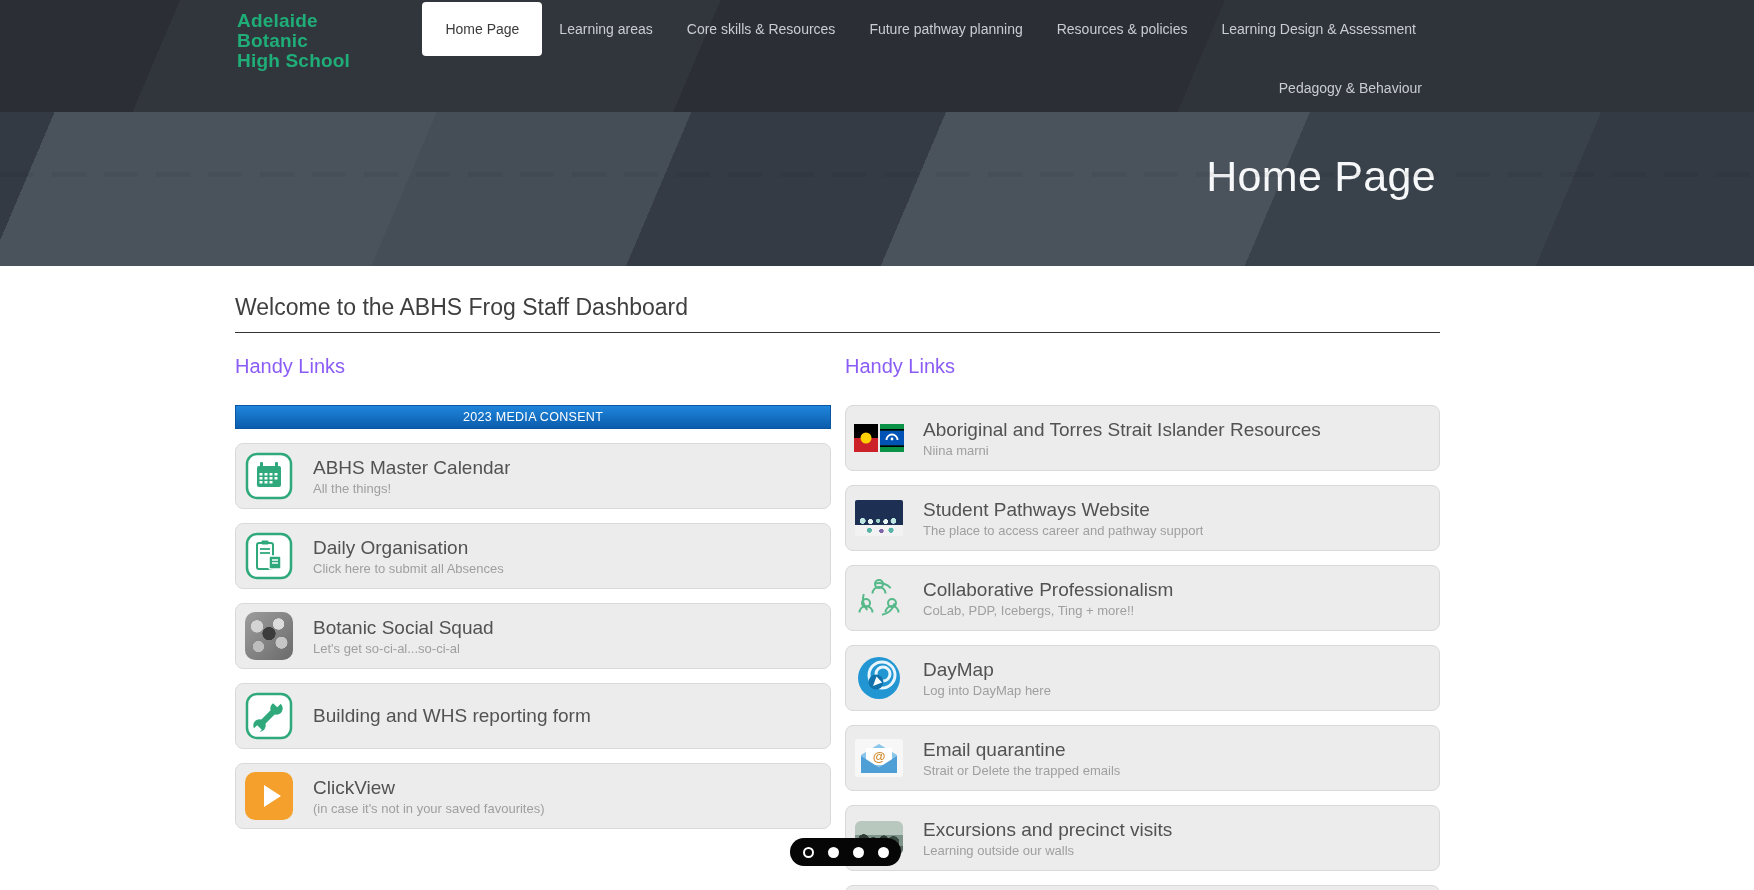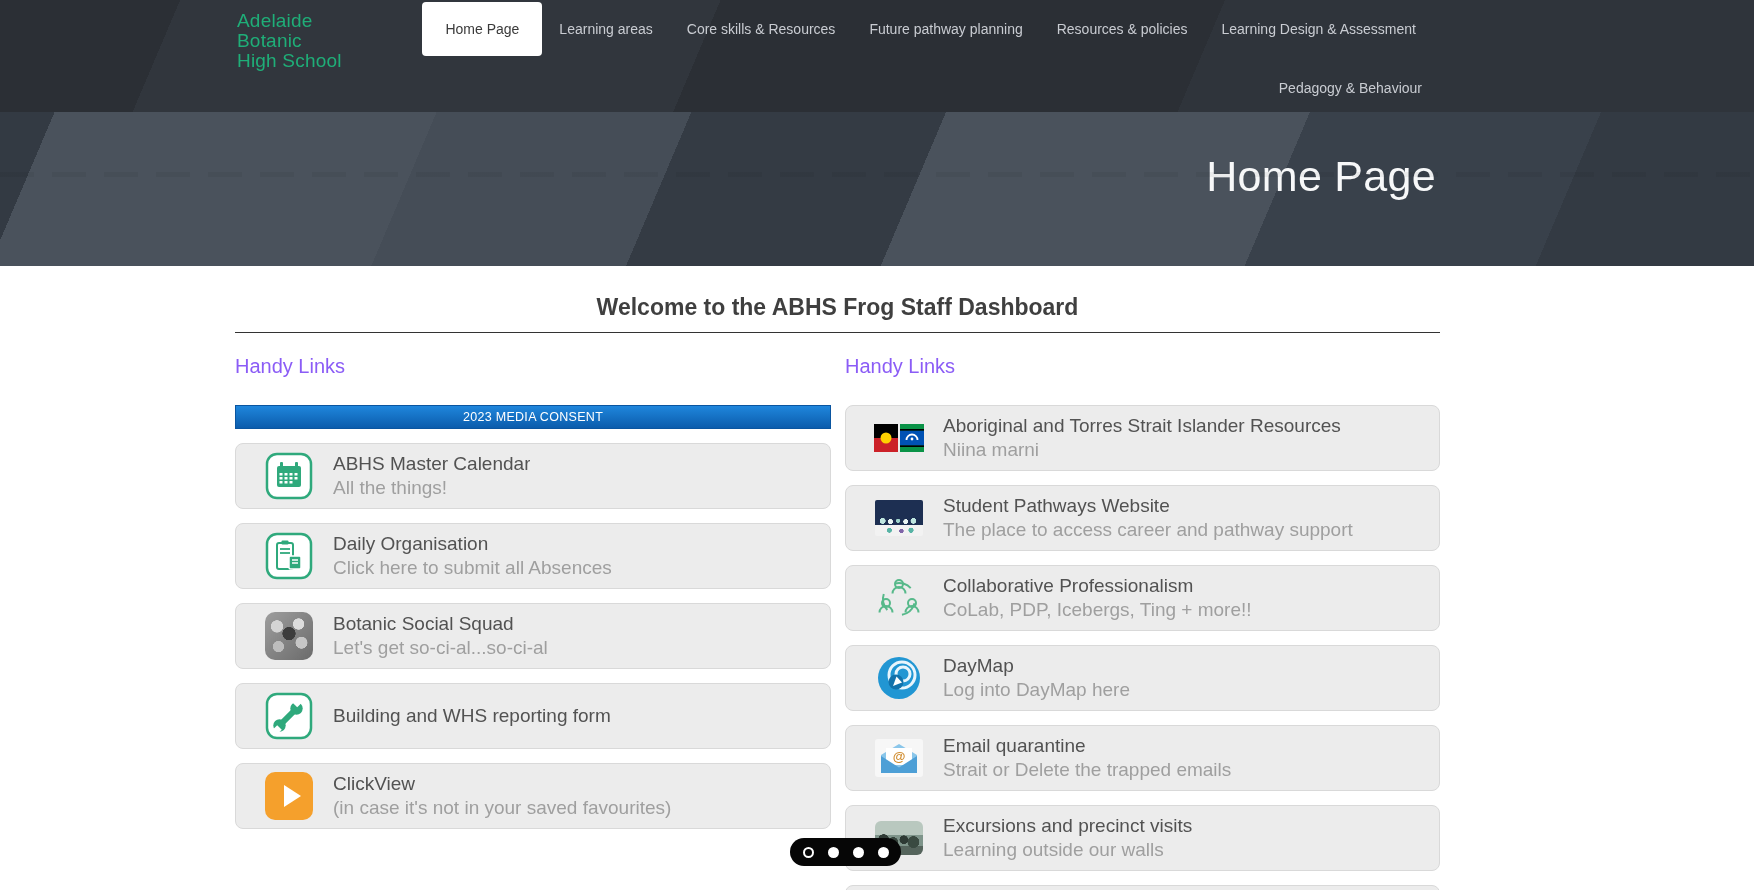--- a/index.html
+++ b/index.html
@@ -9,21 +9,21 @@
     -webkit-font-smoothing:antialiased;
   }
 
   
   header{
     position:relative;height:112px;
     background:linear-gradient(113deg,#2b2f35 0 10%,#31363d 10% 40%,#2b2f35 40% 68%,#2f343b 68% 100%);
   }
   .logo{
     position:absolute;left:237px;top:11px;cursor:pointer;
-    color:#1fae78;font-weight:normal;font-size:19px;line-height:20px;letter-spacing:.2px;
+    color:#1fae78;font-weight:bold;font-size:19px;line-height:20px;letter-spacing:.2px;
   }
   .nav-row1{position:absolute;top:0;right:321px;display:flex;align-items:center;height:58px}
   .nav-link{
     padding:0 17px;font-size:14px;color:#c9ccd2;cursor:pointer;white-space:nowrap;
   }
   .nav-link.active{
     background:#fff;color:#3a3a3a;height:54px;display:flex;align-items:center;
     border-radius:4px;margin:2px 0;padding:0 23px;
   }
   .nav-row2{
@@ -39,43 +39,43 @@
     content:"";position:absolute;left:0;top:60px;width:100%;height:5px;opacity:.45;
     background:repeating-linear-gradient(90deg,rgba(0,0,0,.12) 0 34px,transparent 34px 52px);
   }
   .hero-title{
     position:absolute;right:318px;top:40px;margin:0;
     font-size:43px;font-weight:400;color:#f7f8f9;letter-spacing:.3px;
   }
 
   
   .container{margin-left:235px;width:1205px}
-  .welcome{margin:28px 0 4px;text-align:center;font-size:23px;color:#3f3f3f;font-weight:700}
+  .welcome{margin:28px 0 4px;text-align:left;font-size:23px;color:#3f3f3f;font-weight:400}
   .rule{border:none;border-top:1px solid #333;margin:11px 0 0}
   .columns{display:flex;gap:14px}
   .col-left{width:596px}
   .col-right{width:595px}
   .col-heading{margin:22px 0 27px;font-size:20px;font-weight:400;color:#8b5cf6}
 
   .banner-button{
     display:flex;align-items:center;justify-content:center;
     height:24px;border-radius:0;box-sizing:border-box;cursor:pointer;
     background:linear-gradient(#1f86dc,#0b5cac);border:1px solid #0a55a0;
     color:#fff;font-size:12.5px;letter-spacing:.3px;margin-bottom:14px;
   }
 
   .card{
     display:flex;align-items:center;height:66px;box-sizing:border-box;
     background:#ececec;border:1px solid #d9d9d9;border-radius:8px;
-    margin-bottom:14px;padding-left:28px;cursor:pointer;
+    margin-bottom:14px;padding-left:8px;cursor:pointer;
   }
   .card-icon{width:50px;min-width:50px;display:flex;justify-content:center;align-items:center}
   .card-text{margin-left:19px;overflow:hidden}
   .card-title{font-size:19px;color:#525252;line-height:22px;white-space:nowrap}
-  .card-sub{font-size:19px;color:#9f9f9f;margin-top:2px;white-space:nowrap}
+  .card-sub{font-size:13px;color:#9f9f9f;margin-top:2px;white-space:nowrap}
 
   
   .flower{
     width:48px;height:48px;border-radius:10px;
     background:
       radial-gradient(circle at 50% 45%, #3c3c3c 0 18%, transparent 19%),
       radial-gradient(circle at 25% 30%, #d4d4d4 0 12%, transparent 13%),
       radial-gradient(circle at 70% 25%, #dcdcdc 0 11%, transparent 12%),
       radial-gradient(circle at 76% 64%, #c6c6c6 0 12%, transparent 13%),
       radial-gradient(circle at 28% 72%, #bdbdbd 0 11%, transparent 12%),

